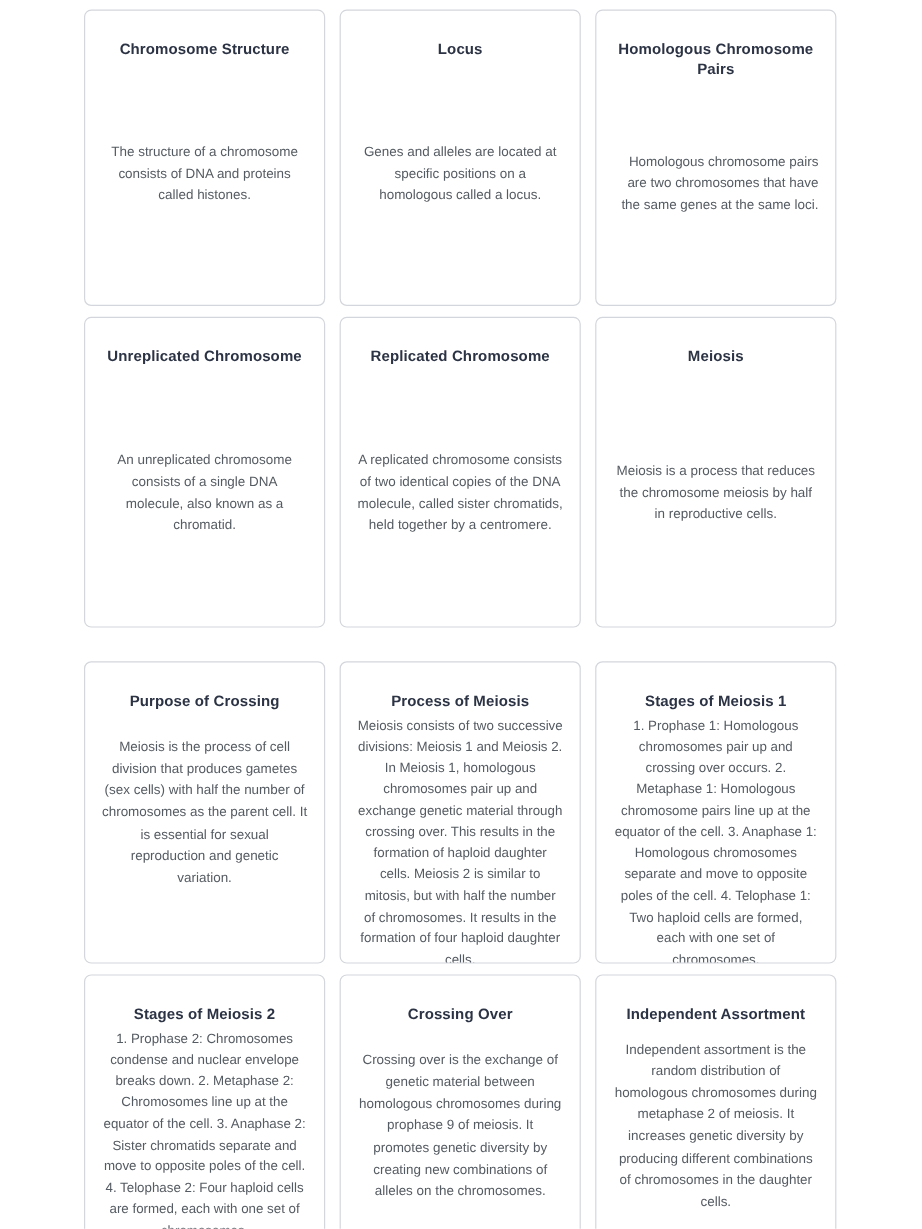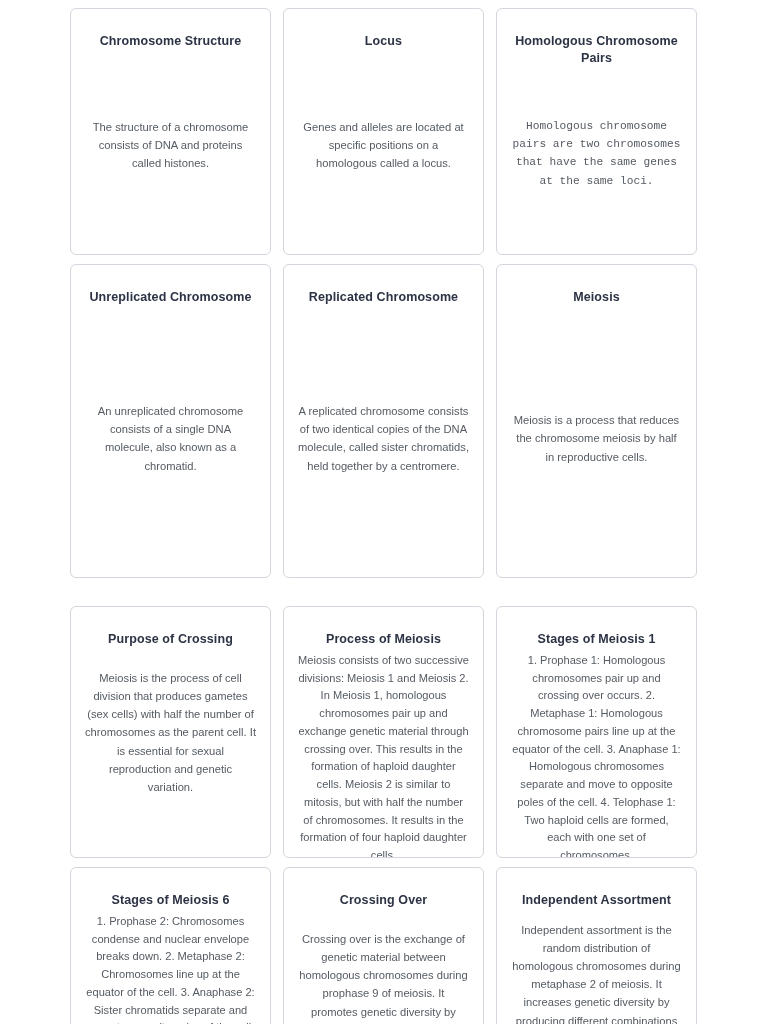--- a/index.html
+++ b/index.html
@@ -40,21 +40,21 @@
     background: #ffffff;
     border: 1px solid #d3d6dc;
     border-radius: 6px;
     padding: 24px 14px 14px 14px;
     display: flex;
     flex-direction: column;
     overflow: hidden;
   }
 
   .row-1 .card { height: 247px; }
-  .row-2 .card { height: 314px; gap: 34px; }
+  .row-2 .card { height: 259px; gap: 34px; }
   .row-3 .card { height: 252px; }
   .row-4 .card { height: 252px; }
 
   .card-title {
     font-size: 12.5px;
     font-weight: bold;
     color: #2c3344;
     text-align: center;
     line-height: 1.35;
     letter-spacing: 0.1px;
@@ -75,21 +75,21 @@
   }
 
   .card-body span { display: block; width: 100%; }
 
   
   .card.body-center .card-body { align-items: center; }
   .card.body-top .card-body { align-items: flex-start; padding-top: 4px; }
   .card.body-upper .card-body { align-items: center; padding-bottom: 26px; }
 
   
-  .card.align-left .card-body span { text-align: center; font-family: Liberation Mono, monospace; }
+  .card.align-left .card-body span { text-align: right; }
 
   .card.tight .card-body { font-size: 11.1px; line-height: 1.6; }
 </style>
 </head>
 <body>
 
 <div class="page">
 
   <div class="card-row row-1">
     <div class="card body-center">
@@ -149,21 +149,21 @@
     <div class="card body-top tight">
       <div class="card-title">Stages of Meiosis 1</div>
       <div class="card-body">
           <span>1. Prophase 1: Homologous chromosomes pair up and crossing over occurs. 2. Metaphase 1: Homologous chromosome pairs line up at the equator of the cell. 3. Anaphase 1: Homologous chromosomes separate and move to opposite poles of the cell. 4. Telophase 1: Two haploid cells are formed, each with one set of chromosomes.</span>
         </div>
     </div>
   </div>
 
   <div class="card-row row-4">
     <div class="card body-top tight">
-      <div class="card-title">Stages of Meiosis 6</div>
+      <div class="card-title">Stages of Meiosis 2</div>
       <div class="card-body">
           <span>1. Prophase 2: Chromosomes condense and nuclear envelope breaks down. 2. Metaphase 2: Chromosomes line up at the equator of the cell. 3. Anaphase 2: Sister chromatids separate and move to opposite poles of the cell. 4. Telophase 2: Four haploid cells are formed, each with one set of chromosomes.</span>
         </div>
     </div>
     <div class="card body-upper">
       <div class="card-title">Crossing Over</div>
       <div class="card-body">
           <span>Crossing over is the exchange of genetic material between homologous chromosomes during prophase 9 of meiosis. It promotes genetic diversity by creating new combinations of alleles on the chromosomes.</span>
         </div>
     </div>

